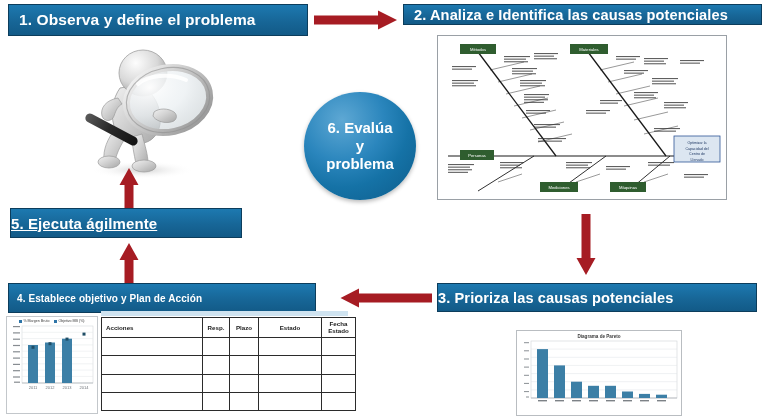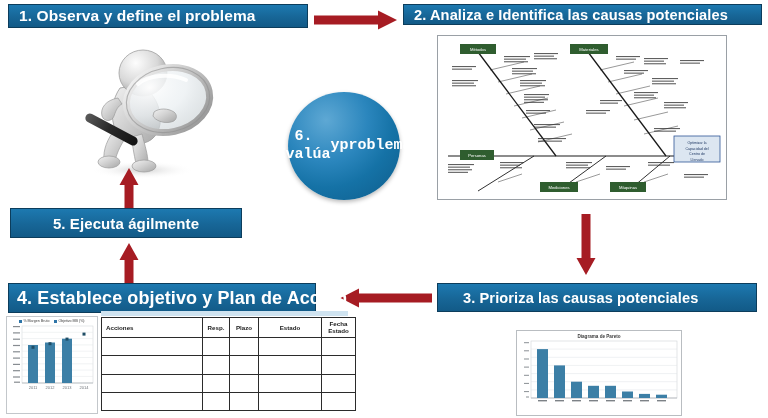--- a/index.html
+++ b/index.html
@@ -16,34 +16,34 @@
     background:linear-gradient(to bottom,#1d79b0 0%,#176697 55%,#125a87 100%);
     border:1px solid #0c3d5c;
     color:#ffffff;
     font-weight:bold;
     display:flex;align-items:center;
     box-sizing:border-box;
     letter-spacing:.1px;
   }
   .step-bar .lbl{white-space:nowrap;}
 
-  #step1{left:8px;top:4px;width:300px;height:24px;font-size:15.5px;padding-left:10px;}
+  #step1{left:8px;top:4px;width:300px;height:32px;font-size:15.5px;padding-left:10px;}
   #step2{left:403px;top:4px;width:359px;height:21px;font-size:14.6px;padding-left:10px;}
-  #step3{left:437px;top:283px;width:320px;height:29px;font-size:14.6px;padding-left:25px;text-align:center;}
-  #step4{left:8px;top:283px;width:308px;height:30px;font-size:18px;padding-left:8px;}
-  #step5{left:10px;top:208px;width:232px;height:30px;font-size:15px;justify-content:center;}
+  #step3{left:437px;top:283px;width:320px;height:29px;font-size:14.6px;padding-left:0;text-align:center;}
+  #step4{left:8px;top:283px;width:308px;height:30px;font-size:10px;padding-left:8px;}
+  #step5{left:10px;top:208px;width:232px;height:30px;font-size:15px;text-decoration:underline;}
 
   
   #circle6{
-    position:absolute;left:288px;top:92px;width:112px;height:108px;
+    position:absolute;left:304px;top:92px;width:112px;height:108px;
     border-radius:50%;
     background:radial-gradient(circle at 34% 26%, #5ea8d4 0%, #2b86bd 38%, #1572a6 62%, #0e5c8a 100%);
     box-shadow:0 2px 4px rgba(0,0,0,.28);
-    display:flex;align-items:center;justify-content:center;
-    color:#ffffff;font-weight:bold;font-size:15px;line-height:1.22;text-align:center;font-family:Liberation Mono, monospace;
+    display:flex;flex-direction:column;align-items:center;justify-content:center;
+    color:#ffffff;font-weight:bold;font-size:15px;line-height:1.22;text-align:center;
   }
   #circle6 .ln{display:block;}
 
   
   .arrow{position:absolute;}
 
   
   #magnifier-illus{position:absolute;left:58px;top:42px;width:182px;height:152px;}
 
   

